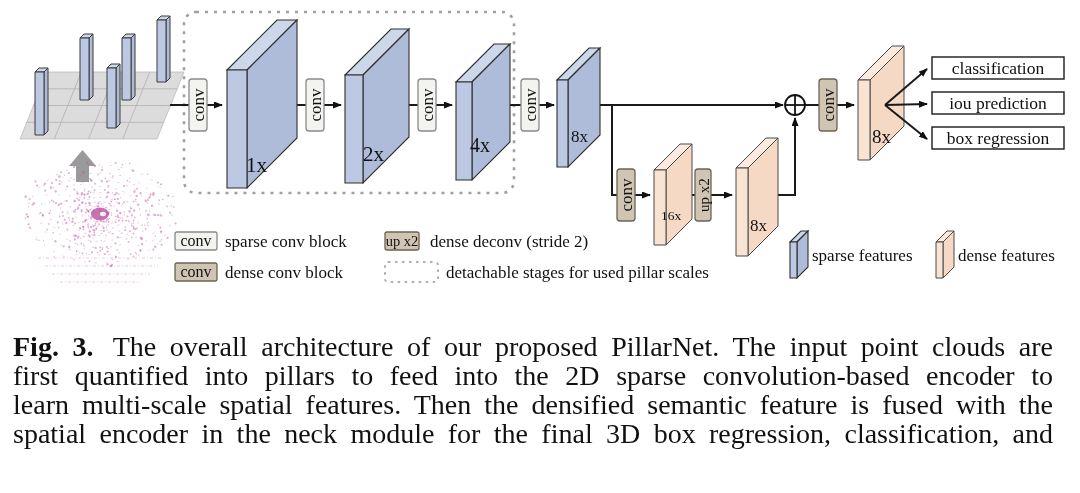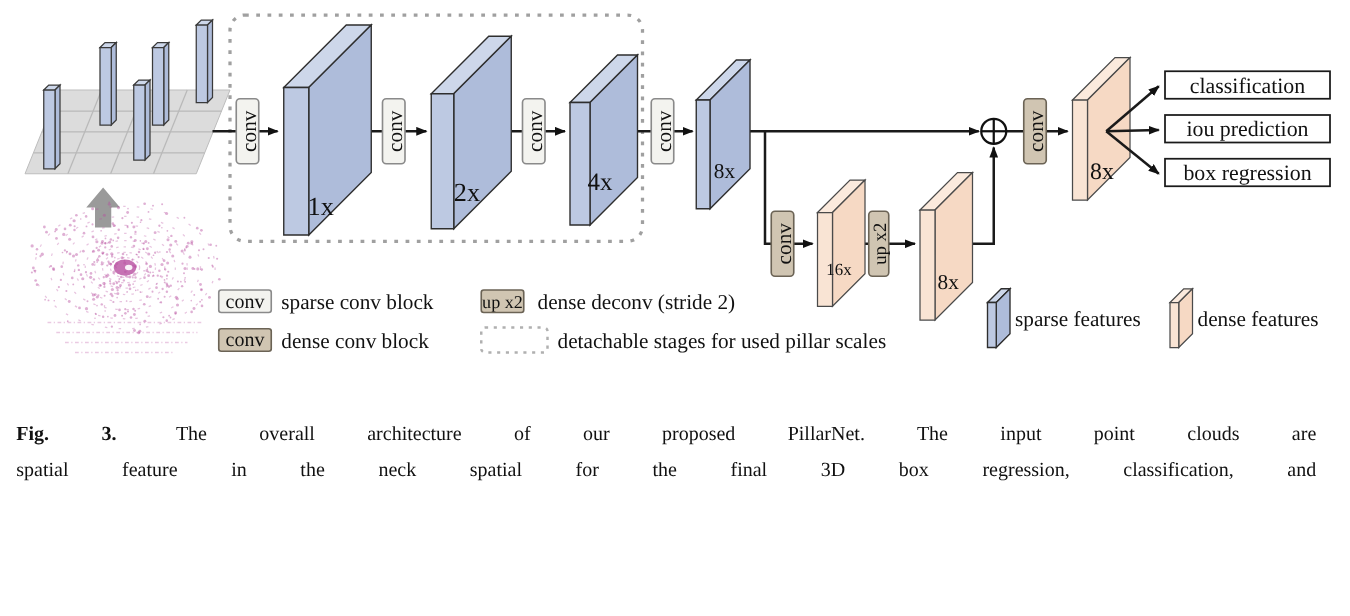--- a/index.html
+++ b/index.html
@@ -15,21 +15,21 @@
   .convbox-d{fill:var(--conv_dense,#d0c5b2);stroke:#6b6355;stroke-width:1.3;}
   .flow{stroke:#1a1a1a;stroke-width:2;fill:none;}
   .outbox{fill:#fff;stroke:#1a1a1a;stroke-width:1.4;}
   .outtext{font-size:17.5px;text-anchor:middle;}
   .convtext{font-size:17px;text-anchor:middle;}
   .uptext{font-size:15px;text-anchor:middle;}
   .legtext{font-size:17px;}
   .legboxtext{font-size:16px;text-anchor:middle;}
   .upboxtext{font-size:14.5px;text-anchor:middle;}
   .gridline{stroke:#b9b9b9;stroke-width:1;}
-  .caption{width:1040px;margin:26px 27px 0 13px;font-size:16px;line-height:29px;color:#111;}
+  .caption{width:1040px;margin:26px 27px 0 13px;font-size:28px;line-height:29px;color:#111;}
   .cap-line{text-align:justify;}
   .cap-just{text-align-last:justify;}
   .figlabel{font-weight:bold;margin-right:6px;}
 </style>
 </head>
 <body>
 
 
 
 <svg width="1080" height="302" viewBox="0 0 1080 302" xmlns="http://www.w3.org/2000/svg">
@@ -572,17 +572,19 @@
     <polygon class="top-d" points="936,242 947,231 954,231 943,242"></polygon>
     <polygon class="face-d" points="943,242 954,231 954,267 943,278"></polygon>
     <polygon class="front-d" points="936,242 943,242 943,278 936,278"></polygon>
     <text class="legtext" x="958" y="261">dense features</text>
   </g>
 </svg>
 
 
 <div class="caption">
   <div class="cap-line cap-just"><span class="figlabel">Fig. 3.</span> <span>The overall architecture of our proposed PillarNet. The input point clouds are</span></div>
-  <div class="cap-line cap-just">spatial feature in the neck spatial for the final 3D box regression, classification, and</div>
+  <div class="cap-line cap-just">first quantified into pillars to feed into the 2D sparse convolution-based encoder to</div>
+  <div class="cap-line cap-just">learn multi-scale spatial features. Then the densified semantic feature is fused with the</div>
+  <div class="cap-line cap-just">spatial encoder in the neck module for the final 3D box regression, classification, and</div>
 </div>
 
 
 
 
 </body></html>

